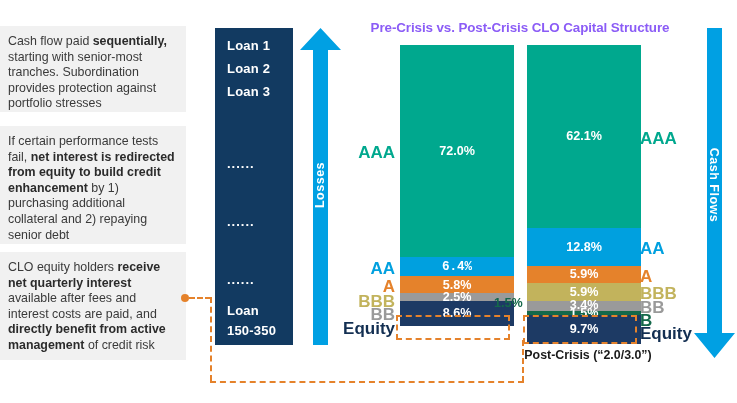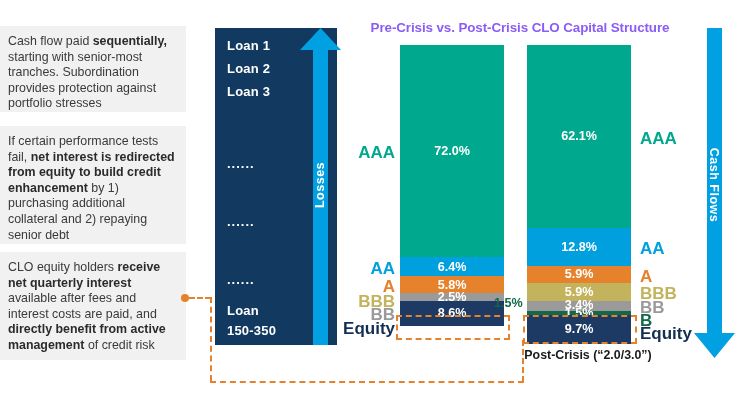--- a/index.html
+++ b/index.html
@@ -12,40 +12,40 @@
   .callout{position:absolute;background:#f1f1f1;color:#3a3a3a;
            font-size:12.4px;line-height:15.6px;padding:8px 10px 8px 8px;
            box-sizing:border-box;}
   .callout b{font-weight:bold;color:#2b2b2b;}
   #callout-1{left:0px;top:26px;width:186px;height:86px;}
   #callout-2{left:0px;top:126px;width:186px;height:118px;}
   #callout-3{left:0px;top:252px;width:186px;height:108px;}
 
   
   #loan-pool{position:absolute;left:215px;top:28px;width:78px;height:317px;
-             background:#123a61;padding-left:44px;}
+             background:#123a61;}
   #loan-pool .ln{position:absolute;left:12px;color:#ffffff;font-weight:bold;
                  font-size:13px;letter-spacing:.2px;white-space:nowrap;}
   .dots{position:absolute;left:12px;color:#ffffff;font-weight:bold;font-size:13px;
         letter-spacing:1px;}
 
   
   #losses-arrow{position:absolute;left:300px;top:28px;width:41px;height:317px;}
   #cashflow-arrow{position:absolute;left:694px;top:28px;width:41px;height:330px;}
   .arrow-label{position:absolute;color:#ffffff;font-weight:bold;font-size:12.5px;
                letter-spacing:.5px;white-space:nowrap;}
   #losses-label{left:-12px;top:150px;width:64px;text-align:center;
                 transform:rotate(-90deg);}
   #cashflow-label{left:-18px;top:150px;width:76px;text-align:center;
                   transform:rotate(90deg);}
 
   
   #chart-title{position:absolute;left:330px;top:20px;width:380px;text-align:center;
                font-size:13.4px;font-weight:bold;color:#8b5cf6;letter-spacing:-.1px;}
-  .bar{position:absolute;width:104px;top:45px;height:295px;}
+  .bar{position:absolute;width:114px;top:45px;height:295px;}
   #bar-pre{left:400px;border-radius:26px;}
   #bar-post{left:527px;}
   .seg{position:relative;width:100%;display:flex;align-items:center;
        justify-content:center;box-sizing:border-box;}
   .seg span{color:#ffffff;font-weight:bold;font-size:12.6px;line-height:1;
             white-space:nowrap;}
   .axis-lab{position:absolute;top:348px;font-size:12.4px;font-weight:bold;
             color:#1a1a1a;text-align:center;white-space:nowrap;}
   #axis-pre{left:385px;width:136px;}
   #axis-post{left:513px;width:150px;}
@@ -92,21 +92,21 @@
     </svg>
     <div class="arrow-label" id="losses-label">Losses</div>
   </div>
 
   <div id="chart-title">Pre-Crisis vs. Post-Crisis CLO Capital Structure</div>
 
   <div class="bar" id="bar-pre">
       <div class="seg" style="height: 212.4px; background: rgb(0, 168, 142);">
         <span>72.0%</span>
       </div>
-      <div class="seg" style="height: 18.88px; background: rgb(0, 160, 223);">
+      <div class="seg" style="height: 18.88px; background: rgb(0, 160, 223); font-family: Liberation Mono, monospace;">
         <span>6.4%</span>
       </div>
       <div class="seg" style="height: 17.11px; background: rgb(229, 130, 43);">
         <span>5.8%</span>
       </div>
       <div class="seg" style="height: 7.375px; background: rgb(154, 154, 154);">
         <span>2.5%</span>
       </div>
       <div class="seg" style="height: 25.37px; background: rgb(29, 58, 100);">
         <span>8.6%</span>

